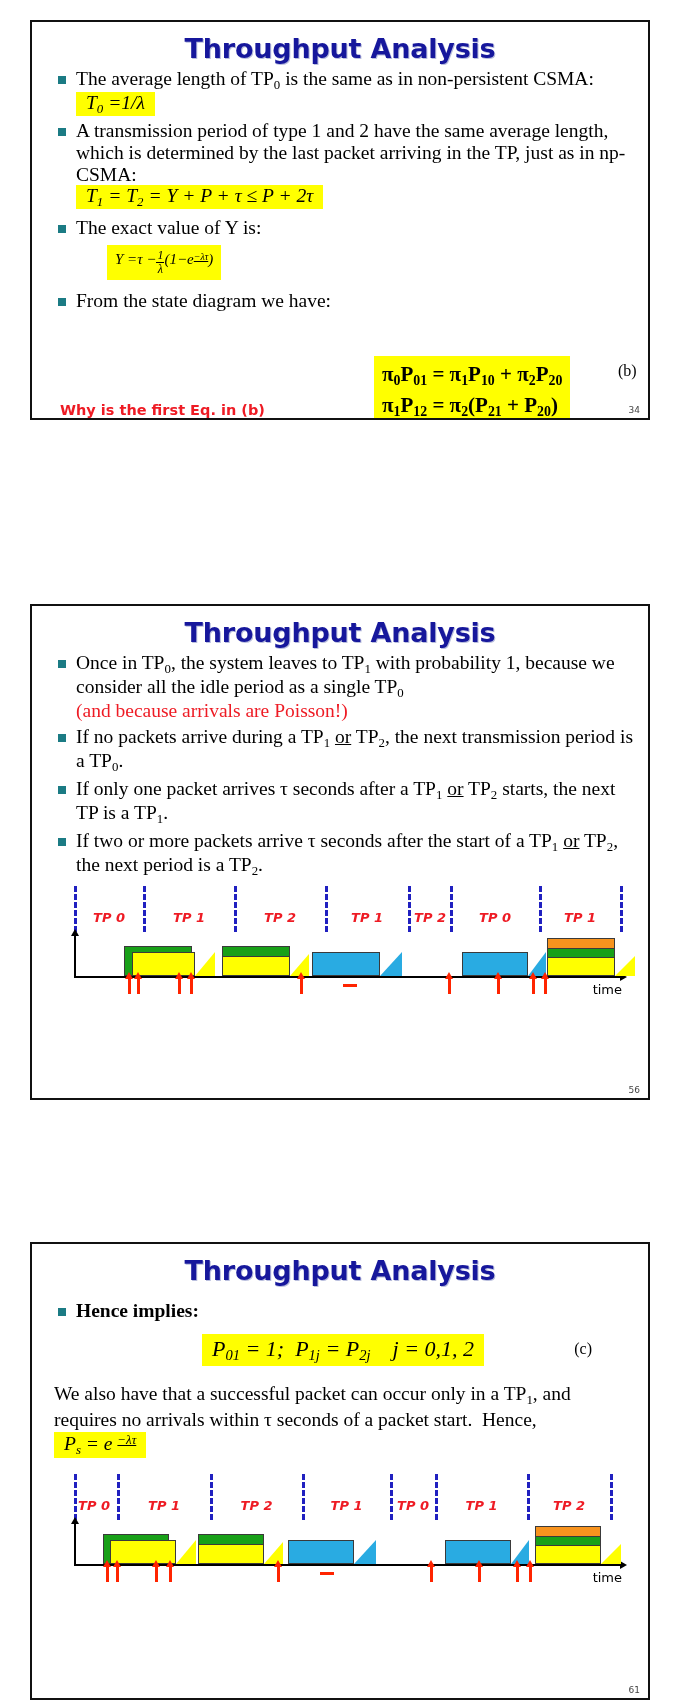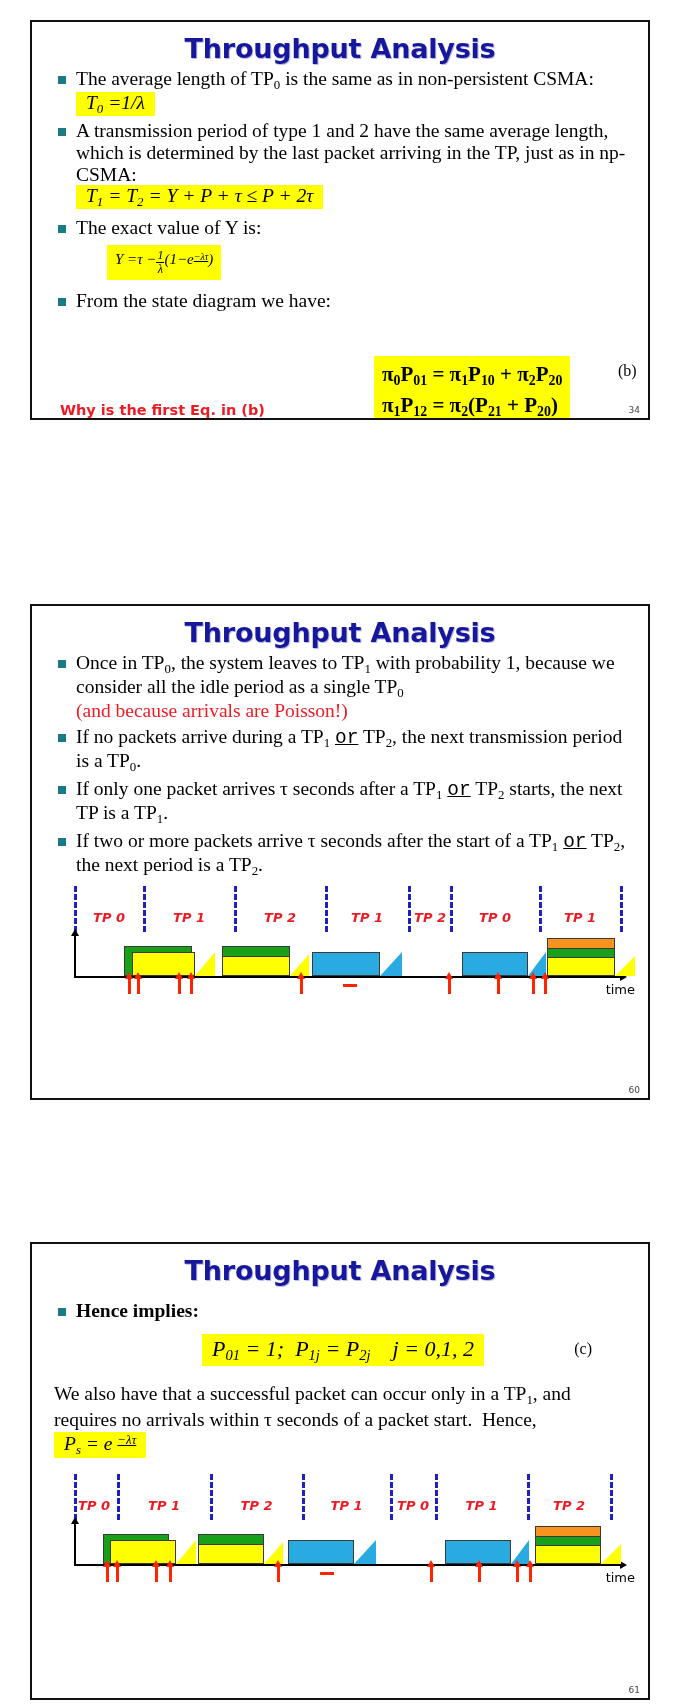--- a/index.html
+++ b/index.html
@@ -42,21 +42,21 @@
     line-height:1.12;
     color:#000000;
     margin-top:4px;
   }
   ul.bullets > li:before{
     content:"";
     position:absolute;left:8px;top:8px;
     width:8px;height:8px;background:#1b7b84;
   }
   .red{color:#ee1b24;}
-  .u{text-decoration:underline;font-family:Liberation Mono, monospace;}
+  .u{text-decoration:underline;}
   sub{font-size:0.66em;vertical-align:-0.28em;}
   sup{font-size:0.66em;vertical-align:0.45em;text-decoration:underline;}
   i{font-style:italic;}
 
   .eq-inline{display:inline-block;background:#ffff00;padding:0 10px;font-style:italic;}
 
   
   .eq-block{display:inline-block;background:#ffff00;padding:1px 5px;font-style:italic;}
 
   .frac{display:inline-block;vertical-align:-0.55em;text-align:center;font-style:italic;}
@@ -129,21 +129,21 @@
     position:absolute;width:3px;background:#ff2400;top:94px;height:16px;
   }
   .arrow:before{
     content:"";position:absolute;left:-3px;top:-6px;
     border-bottom:7px solid #ff2400;border-left:4.5px solid transparent;border-right:4.5px solid transparent;
   }
   .dashmark{
     position:absolute;top:100px;width:14px;height:3px;background:#ff2400;
   }
   .timelabel{
-    position:absolute;right:1px;top:98px;
+    position:absolute;right:14px;top:98px;
     font-family:"DejaVu Sans", sans-serif;
     font-size:13px;color:#000;
   }
 
   
   .s3-eqline{
     margin:12px 0 0 0;text-align:center;position:relative;
   }
   .s3-eqline .eq-block{font-size:22px;padding:2px 10px;}
   .s3-label-c{position:absolute;right:44px;top:6px;font-size:16px;font-style:normal;}
@@ -271,21 +271,21 @@
         <div class="dashmark" style="left:293px;"></div>
         <div class="arrow" style="left:398px;"></div>
         <div class="arrow" style="left:447px;"></div>
         <div class="arrow" style="left:482px;"></div>
         <div class="arrow" style="left:494px;"></div>
 
         <div class="timelabel">time</div>
       </div>
     </div>
 
-    <div class="pagenum">60</div>
+    <div class="pagenum">56</div>
   </div>
 
   <div class="slide" id="slide-3">
     <div class="slide-title">Throughput Analysis</div>
 
     <div class="body">
       <ul class="bullets" style="margin-top:14px;">
         <li style="font-weight:bold;">
           <span>Hence implies:</span>
         </li>

